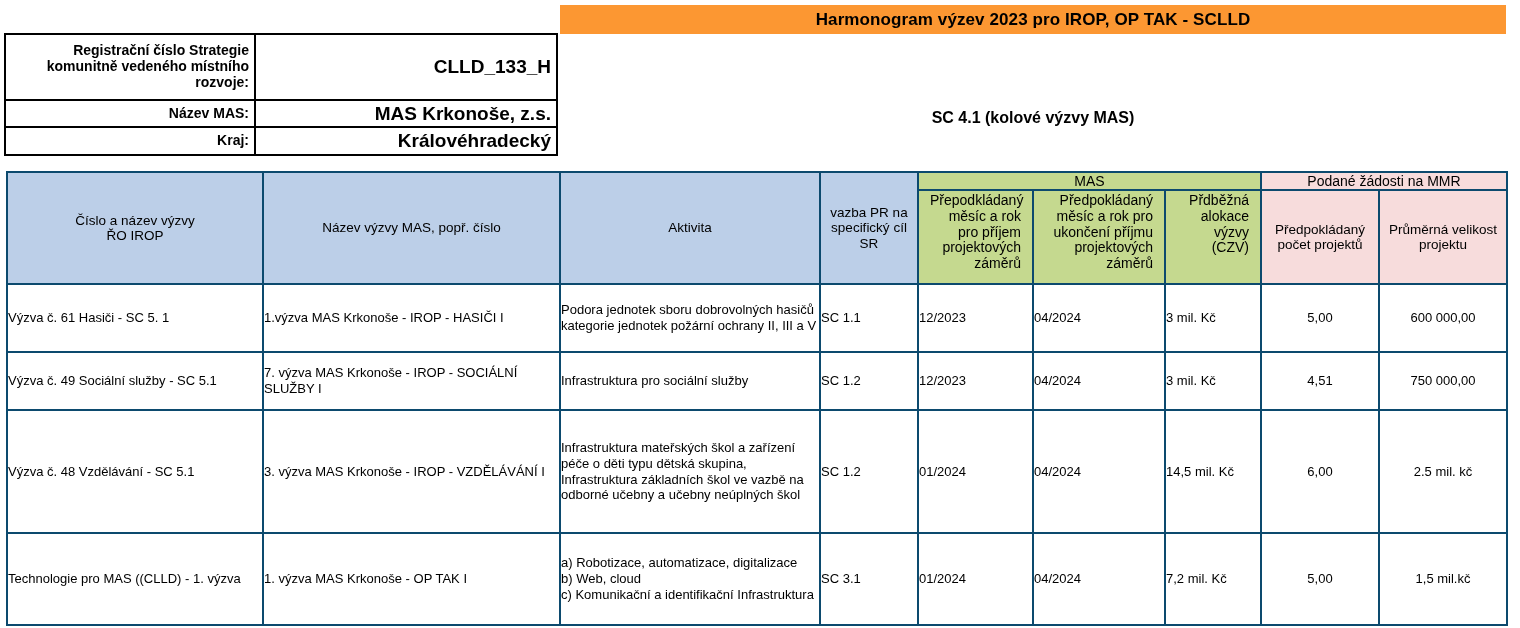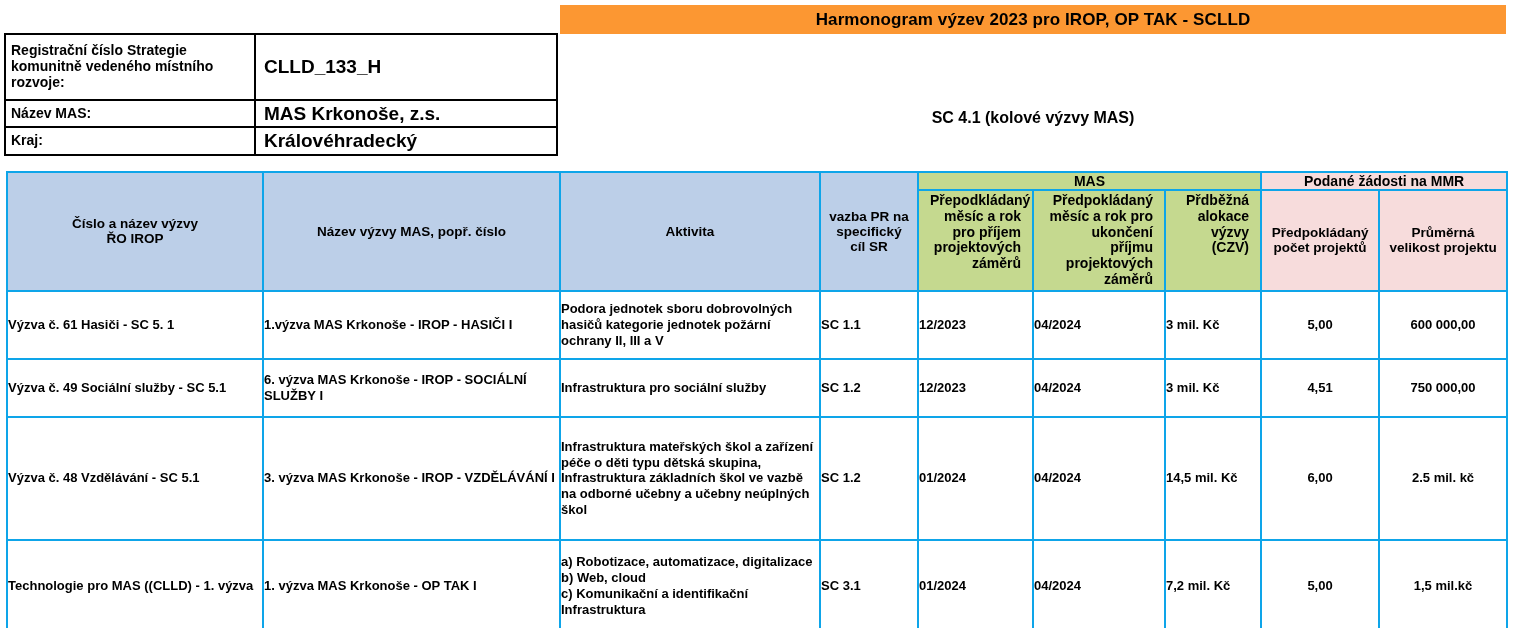--- a/index.html
+++ b/index.html
@@ -13,20 +13,21 @@
   }
   .page { position: relative; width: 1520px; height: 628px; }
 
   
   .ident {
     position: absolute;
     left: 4px; top: 33px;
     width: 554px;
     border-collapse: collapse;
     table-layout: fixed;
+    text-align: right;
   }
   .ident td {
     border: 2px solid #000;
     padding: 2px 5px;
     vertical-align: middle;
     font-weight: bold;
     font-size: 14.5px;
     line-height: 1.12;
   }
   .ident td.label { width: 250px; font-size: 14px; }
@@ -67,23 +68,23 @@
     position: absolute;
     left: 6px; top: 171px;
     width: 1500px;
   }
   table.grid {
     border-collapse: collapse;
     table-layout: fixed;
     width: 1500px;
   }
   table.grid td, table.grid th {
-    border: 2px solid #0ea5e9;
+    border: 2px solid #0c4a6e;
     padding: 0;
-    font-weight: bold;
+    font-weight: normal;
   }
 
   
   col.c0 { width: 256px; }
   col.c1 { width: 297px; }
   col.c2 { width: 260px; }
   col.c3 { width: 98px; }
   col.c4 { width: 115px; }
   col.c5 { width: 132px; }
   col.c6 { width: 96px; }
@@ -188,21 +189,21 @@
         <td class="cell wrap">Podora jednotek sboru dobrovolných hasičů kategorie jednotek požární ochrany II, III a V</td>
         <td class="cell">SC 1.1</td>
         <td class="cell">12/2023</td>
         <td class="cell">04/2024</td>
         <td class="cell">3 mil. Kč</td>
         <td class="cell num">5,00</td>
         <td class="cell num">600 000,00</td>
       </tr>
       <tr class="row2">
         <td class="cell">Výzva č. 49 Sociální služby - SC 5.1</td>
-        <td class="cell">6. výzva MAS Krkonoše - IROP - SOCIÁLNÍ SLUŽBY I</td>
+        <td class="cell">7. výzva MAS Krkonoše - IROP - SOCIÁLNÍ SLUŽBY I</td>
         <td class="cell wrap">Infrastruktura pro sociální služby</td>
         <td class="cell">SC 1.2</td>
         <td class="cell">12/2023</td>
         <td class="cell">04/2024</td>
         <td class="cell">3 mil. Kč</td>
         <td class="cell num">4,51</td>
         <td class="cell num">750 000,00</td>
       </tr>
       <tr class="row3">
         <td class="cell">Výzva č. 48 Vzdělávání - SC 5.1</td>

